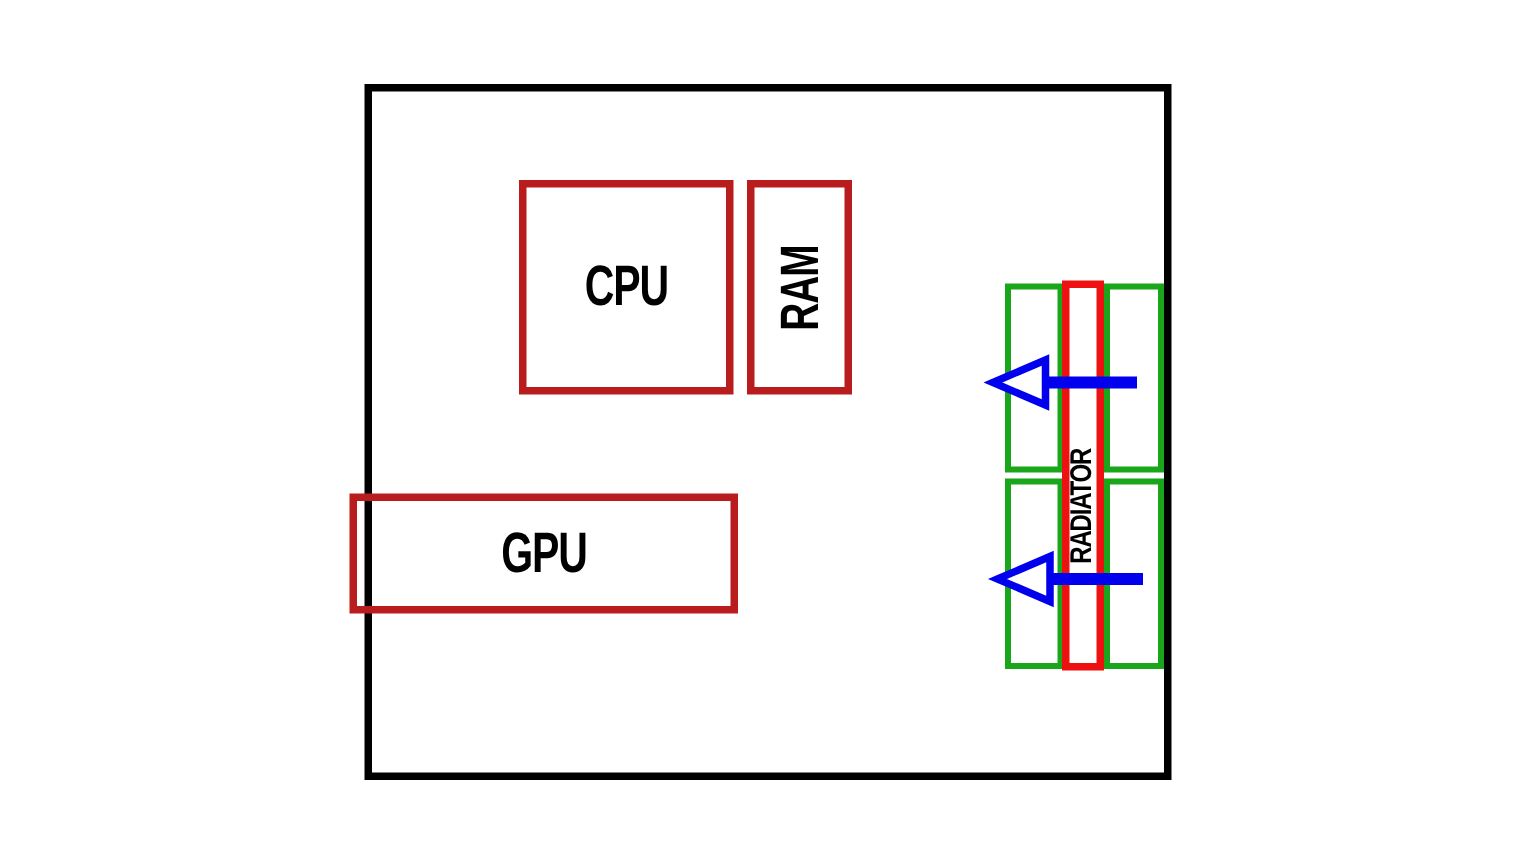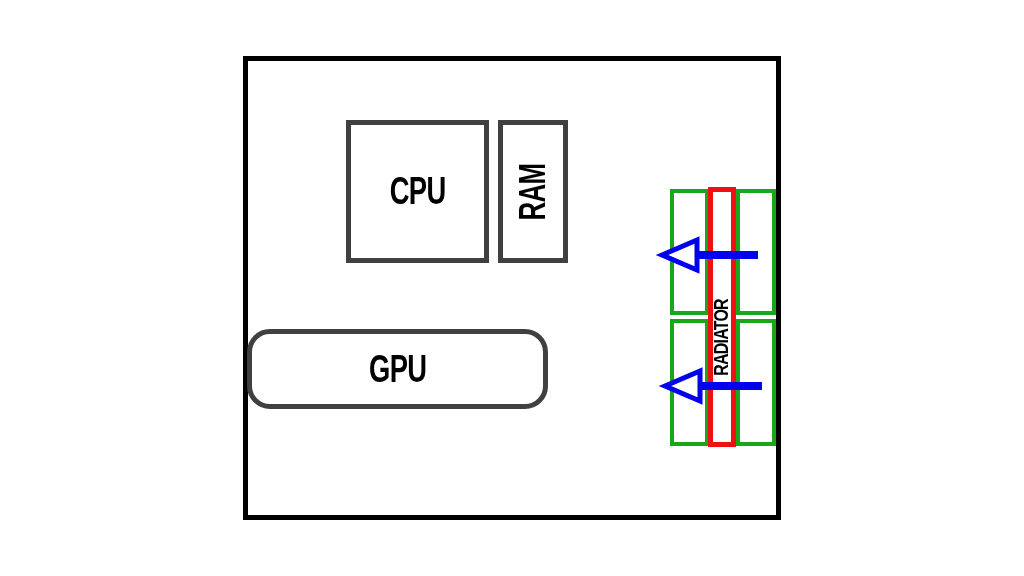--- a/index.html
+++ b/index.html
@@ -1,25 +1,25 @@
 <!DOCTYPE html>
 <html><head>
 <meta charset="utf-8">
 <style>
   html, body { margin:0; padding:0; }
   body { width:1024px; height:576px; background:#ffffff; position:relative; overflow:hidden; font-family:"Liberation Sans", sans-serif; }
   .abs { position:absolute; box-sizing:border-box; }
   .case { left:243px; top:56px; width:538px; height:464px; border:5px solid #000; background:#fff; }
-  .comp { border:5px solid #404040; display:flex; align-items:center; justify-content:center; }
+  .comp { border:5px solid #b91c1c; display:flex; align-items:center; justify-content:center; }
   .lbl { font-family:"Liberation Sans", sans-serif; font-weight:bold; color:#000; transform:scaleX(0.72); letter-spacing:-1px; }
   .cpu { left:346px; top:120px; width:143px; height:143px; }
   .cpu .lbl { font-size:38px; }
   .ram { left:498px; top:120px; width:70px; height:143px; }
   .ram .lbl { font-size:36px; transform:rotate(-90deg) scaleX(0.72); white-space:nowrap; }
-  .gpu { left:247px; top:329px; width:301px; height:80px;border-radius:23px; }
+  .gpu { left:233px; top:329px; width:259px; height:80px; }
   .gpu .lbl { font-size:38px; }
   .fan { border:4px solid #1aa61a; }
   .rad { left:708px; top:187px; width:28px; height:260px; border:5px solid #ee1111; display:flex; align-items:center; justify-content:center; }
   .rad .lbl { font-size:20px; transform:rotate(-90deg) scaleX(0.8); white-space:nowrap; position:relative; top:20px; }
   svg.arrow { position:absolute; overflow:visible; }
 </style>
 </head>
 <body>
 
 <div class="abs case"></div>

